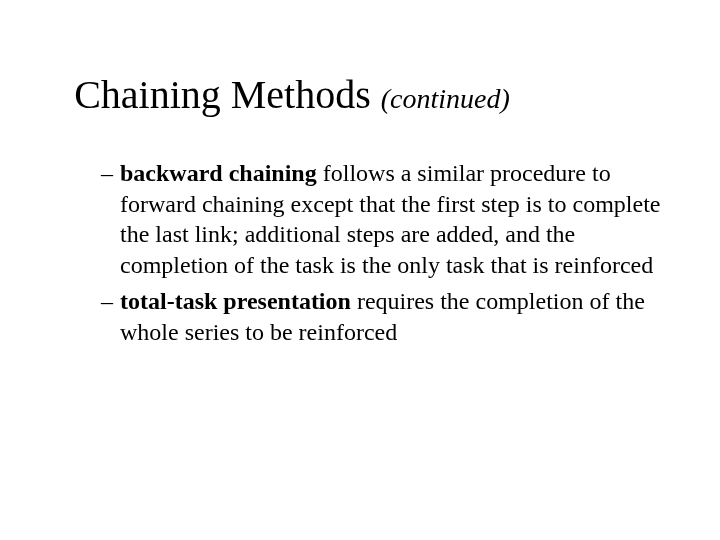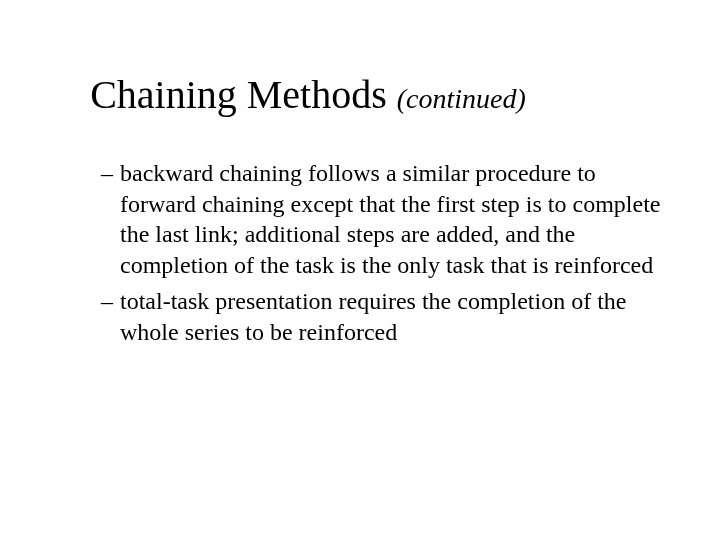--- a/index.html
+++ b/index.html
@@ -2,34 +2,34 @@
 <html><head>
   <meta charset="utf-8">
   <style>
     html, body { margin: 0; padding: 0; }
     body {
       width: 720px; height: 540px; background: #ffffff; overflow: hidden;
       font-family: "Liberation Serif", serif; color: #000;
       position: relative;
     }
     .title {
-      position: absolute; left: 16px; top: 66px; width: 584px;
+      position: absolute; left: 0; top: 66px; width: 584px;
       text-align: center; font-size: 40px; line-height: 58px; white-space: nowrap;
     }
     .title .sub { font-style: italic; font-size: 28px; }
     .bullets {
       position: absolute; left: 101px; top: 158px; width: 560px;
       margin: 0; padding: 0; list-style: none;
     }
     .bullet {
       position: relative; padding-left: 19px;
       font-size: 24px; line-height: 30.5px; margin-bottom: 6px;
     }
     .bullet .dash { position: absolute; left: 0; top: 0; }
-    .bullet b { font-weight: normal; }
+    .bullet b { font-weight: bold; }
   </style>
 </head>
 <body>
 
 <div class="title">
   <span>Chaining Methods</span>
   <span class="sub">(continued)</span>
 </div>
 
 <ul class="bullets">

